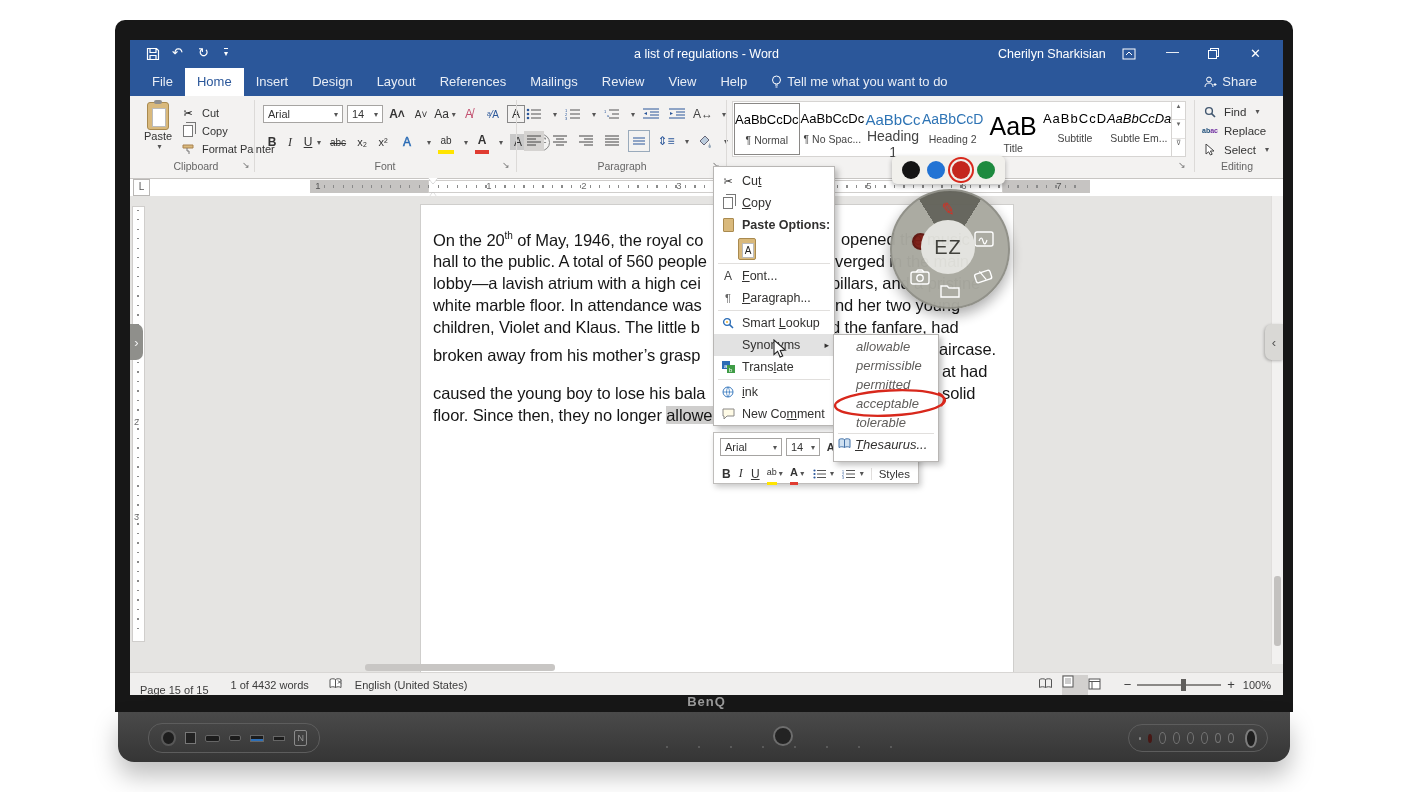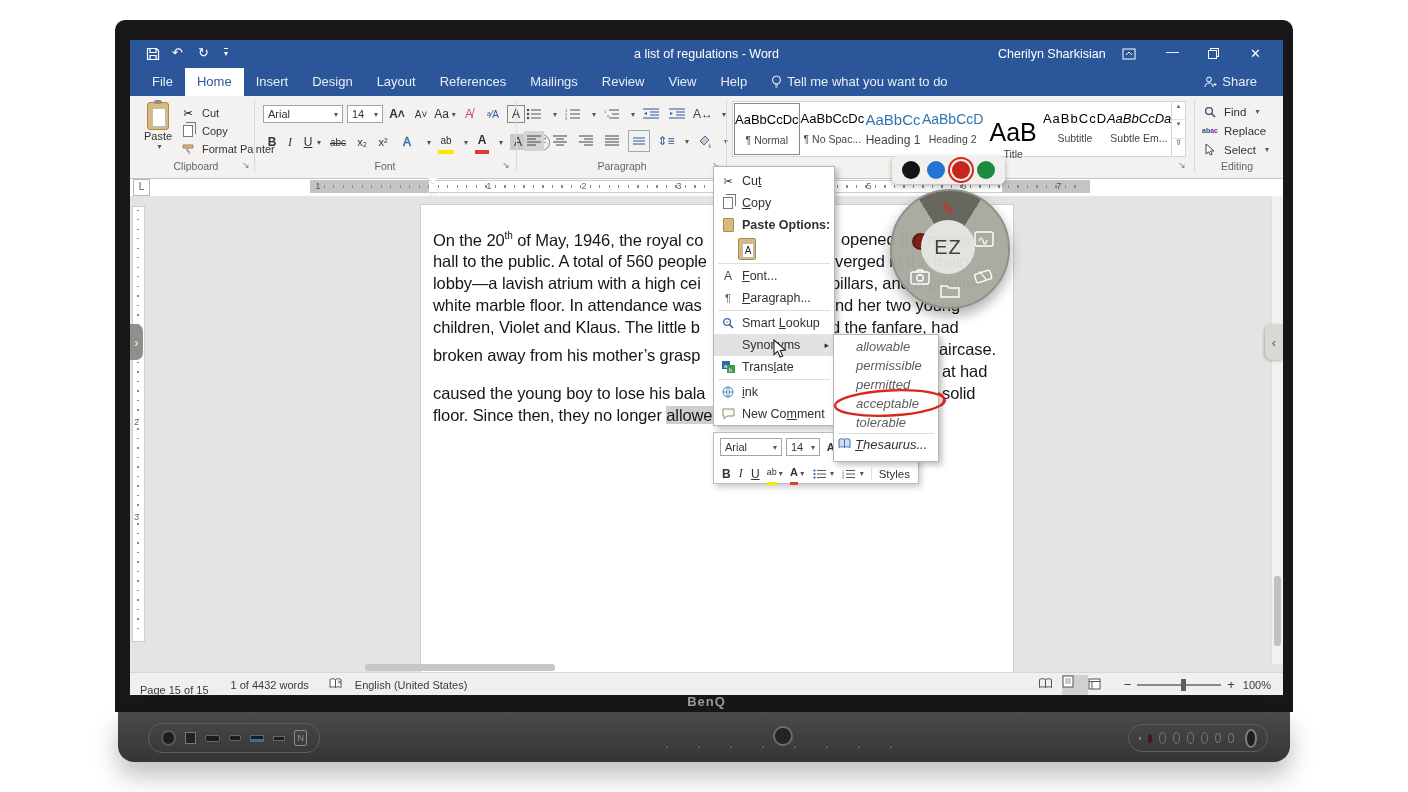--- a/index.html
+++ b/index.html
@@ -311,27 +311,27 @@
         <div style="width:64px;border:1.5px solid #8a8886;margin:1px;text-align:center;padding-top:8px;">
             <div style="font-size:13px;">AaBbCcDc</div>
             <div style="font-size:10.5px;color:#444;margin-top:7px;">¶ Normal</div>
           </div>
         <div style="width:64px;text-align:center;padding-top:9px;">
             <div style="font-size:13px;">AaBbCcDc</div>
             <div style="font-size:10.5px;color:#444;margin-top:7px;">¶ No Spac...</div>
           </div>
         <div style="width:62px;text-align:center;padding-top:9px;">
             <div style="font-size:15px;color:#2e74b5;">AaBbCc</div>
-            <div style="font-size:12px;color:#444;margin-top:5px;">Heading 1</div>
+            <div style="font-size:14px;color:#444;">Heading 1</div>
           </div>
         <div style="width:62px;text-align:center;padding-top:9px;">
             <div style="font-size:14px;color:#2e74b5;">AaBbCcD</div>
             <div style="font-size:10.5px;color:#444;margin-top:6px;">Heading 2</div>
           </div>
-        <div style="width:64px;text-align:center;padding-top:16px;">
+        <div style="width:64px;text-align:center;padding-top:10px;">
             <div style="font-size:25px;">AaB</div>
             <div style="font-size:10.5px;color:#444;margin-top:1px;">Title</div>
           </div>
         <div style="width:64px;text-align:center;padding-top:9px;">
             <div style="font-size:13px;letter-spacing:1px;">AaBbCcD</div>
             <div style="font-size:10.5px;color:#444;margin-top:6px;">Subtitle</div>
           </div>
         <div style="width:64px;text-align:center;padding-top:9px;">
             <div style="font-size:13px;font-style:italic;">AaBbCcDa</div>
             <div style="font-size:10.5px;color:#444;margin-top:6px;">Subtle Em...</div>

